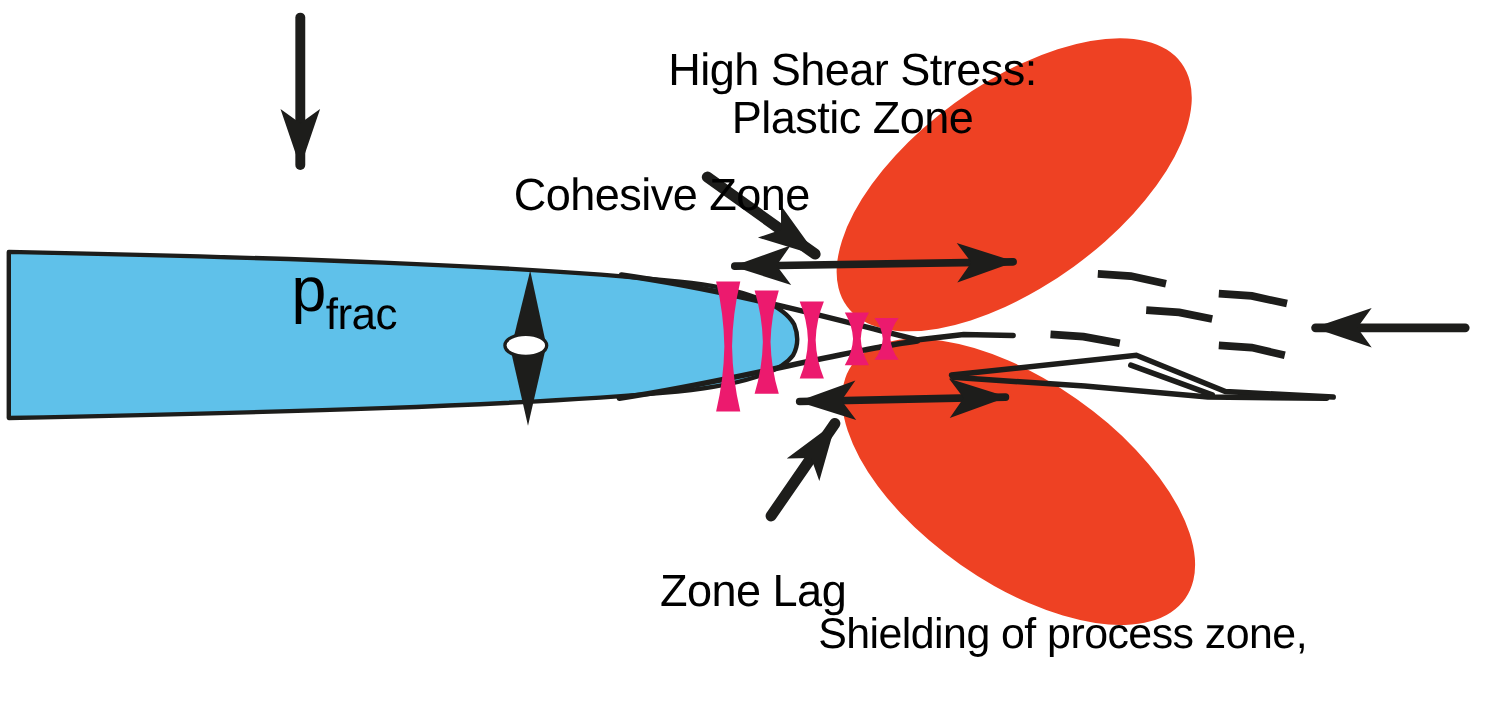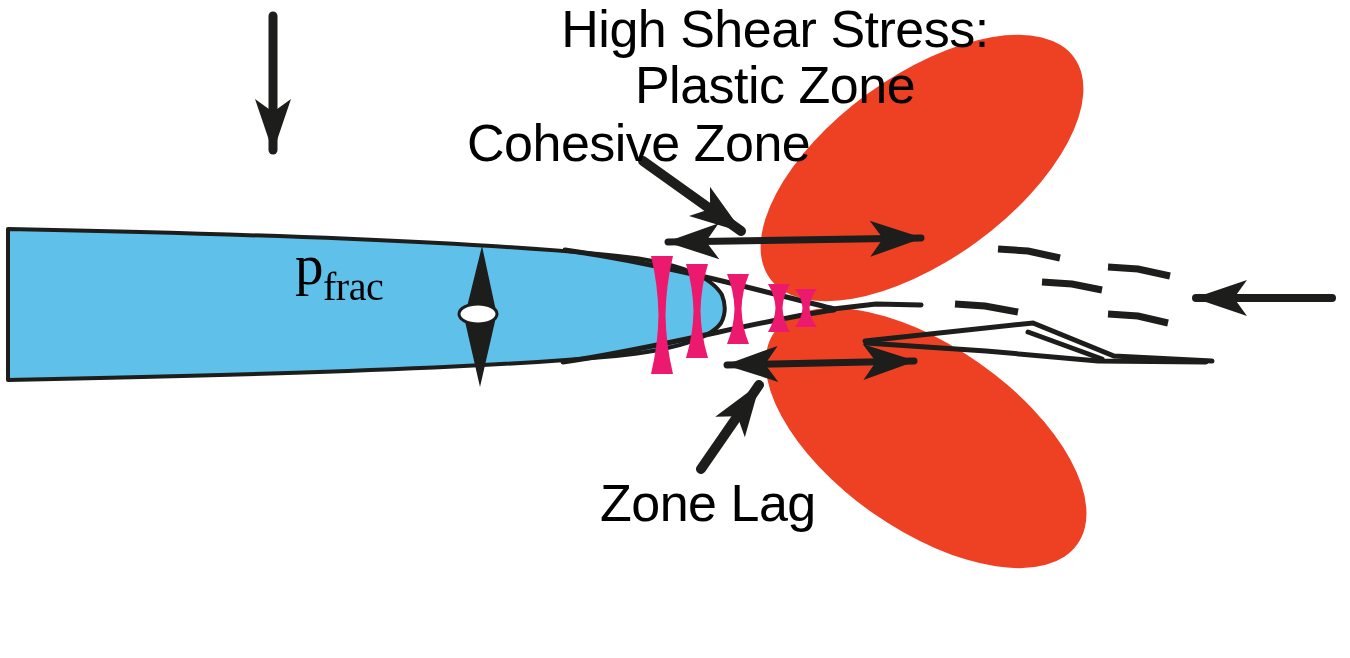--- a/index.html
+++ b/index.html
@@ -7,21 +7,21 @@
     position:relative; width:1350px; height:658px;
     background:#ffffff; overflow:hidden;
     font-family:"Liberation Sans", sans-serif;
   }
   .stage svg { position:absolute; left:0; top:0; }
   .label {
     position:absolute; color:#000000; letter-spacing:-0.5px;
     line-height:1.07; white-space:nowrap;
   }
   .label.center { text-align:center; }
-  .fs41 { font-size:52px; }
+  .fs41 { font-size:41px;margin-top:40px; }
   .fs39 { font-size:39px; }
   .sym  { font-size:52px; }
   .sym .sub { font-size:35px; position:relative; top:0.42em; }
   .pfrac { font-size:57px; }
   .pfrac .sub { font-size:40px; position:relative; top:0.40em; }
 </style>
 </head>
 <body>
 
 <div class="stage">
@@ -87,21 +87,22 @@
   <div class="label center fs41" style="left:555px; top:2px; width:440px;">
     <div>High Shear Stress:</div>
     <div>Plastic Zone</div>
   </div>
 
   <div class="label fs41" style="left:467px; top:116px;">Cohesive Zone</div>
 
   <div class="label fs41" style="left:600px; top:476px;">Zone Lag</div>
 
   <div class="label center fs39" style="left:734px; top:556px; width:464px;">
+    <div>Shielding of process zone,</div>
   </div>
 
-  <div class="label pfrac" style="left:295px; top:234px;font-family:Liberation Serif, serif;">
+  <div class="label pfrac" style="left:265px; top:234px;">
     <span>p</span><span class="sub">frac</span>
   </div>
 
 
 
 </div>
 
 </body></html>

